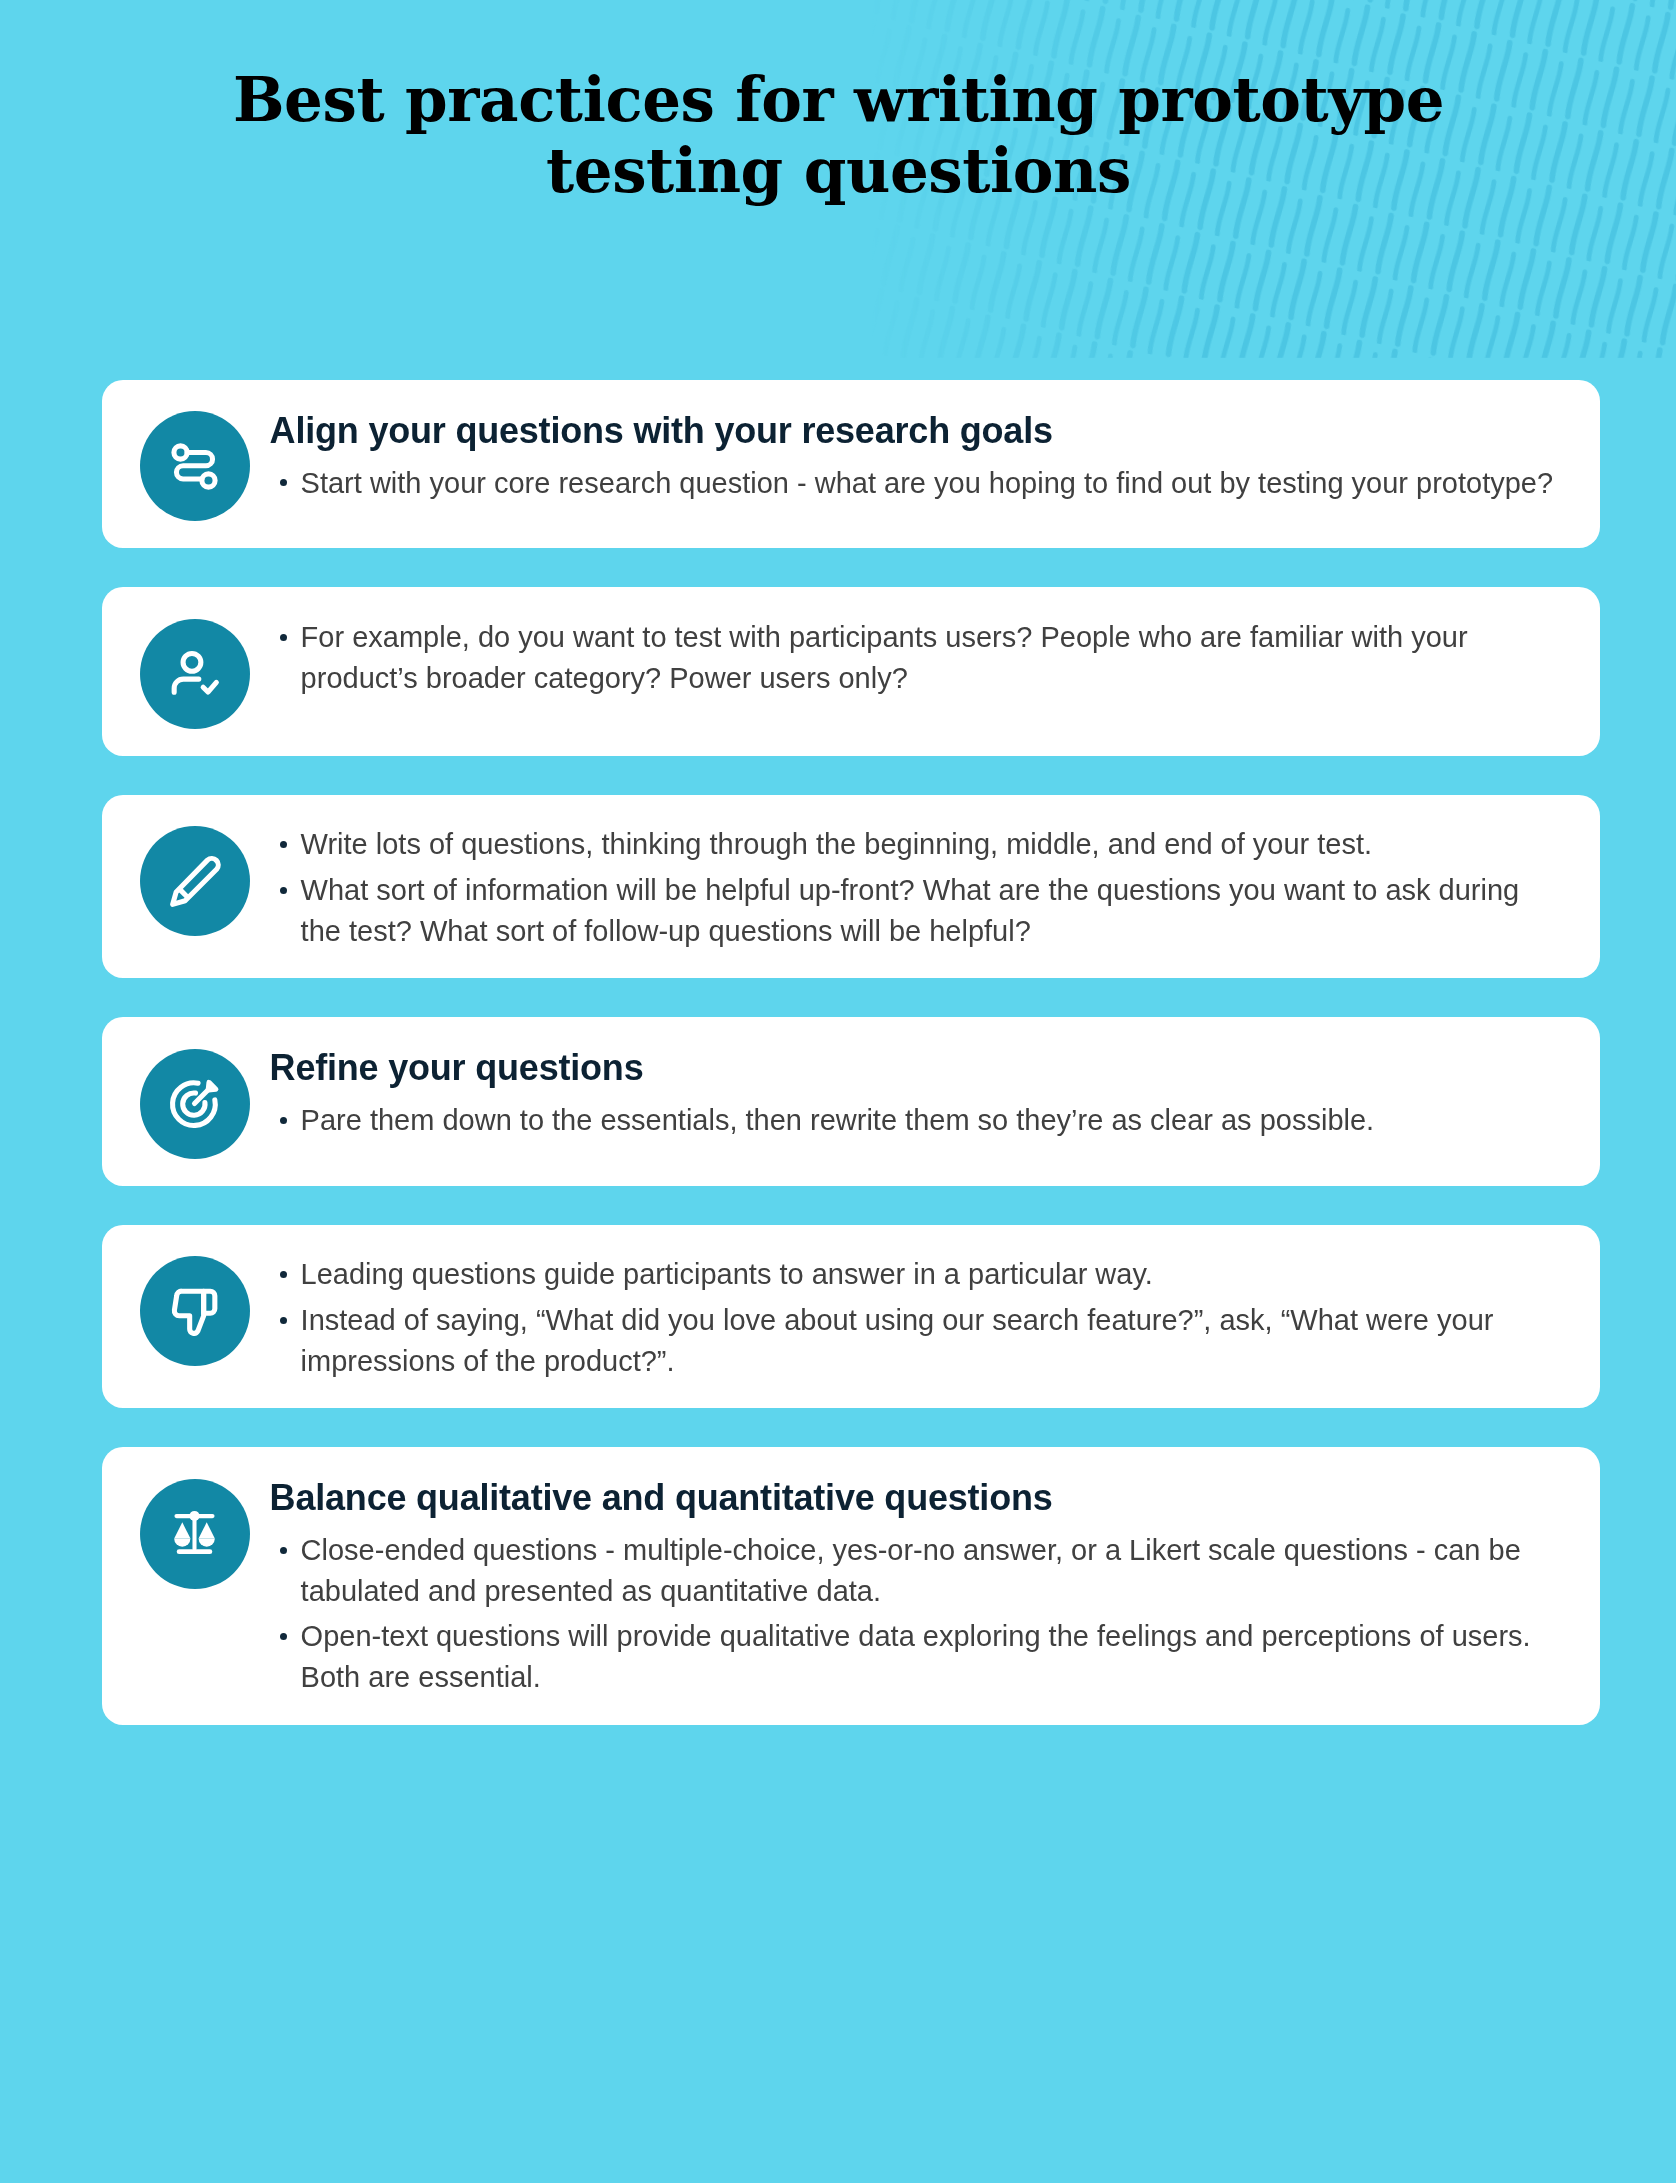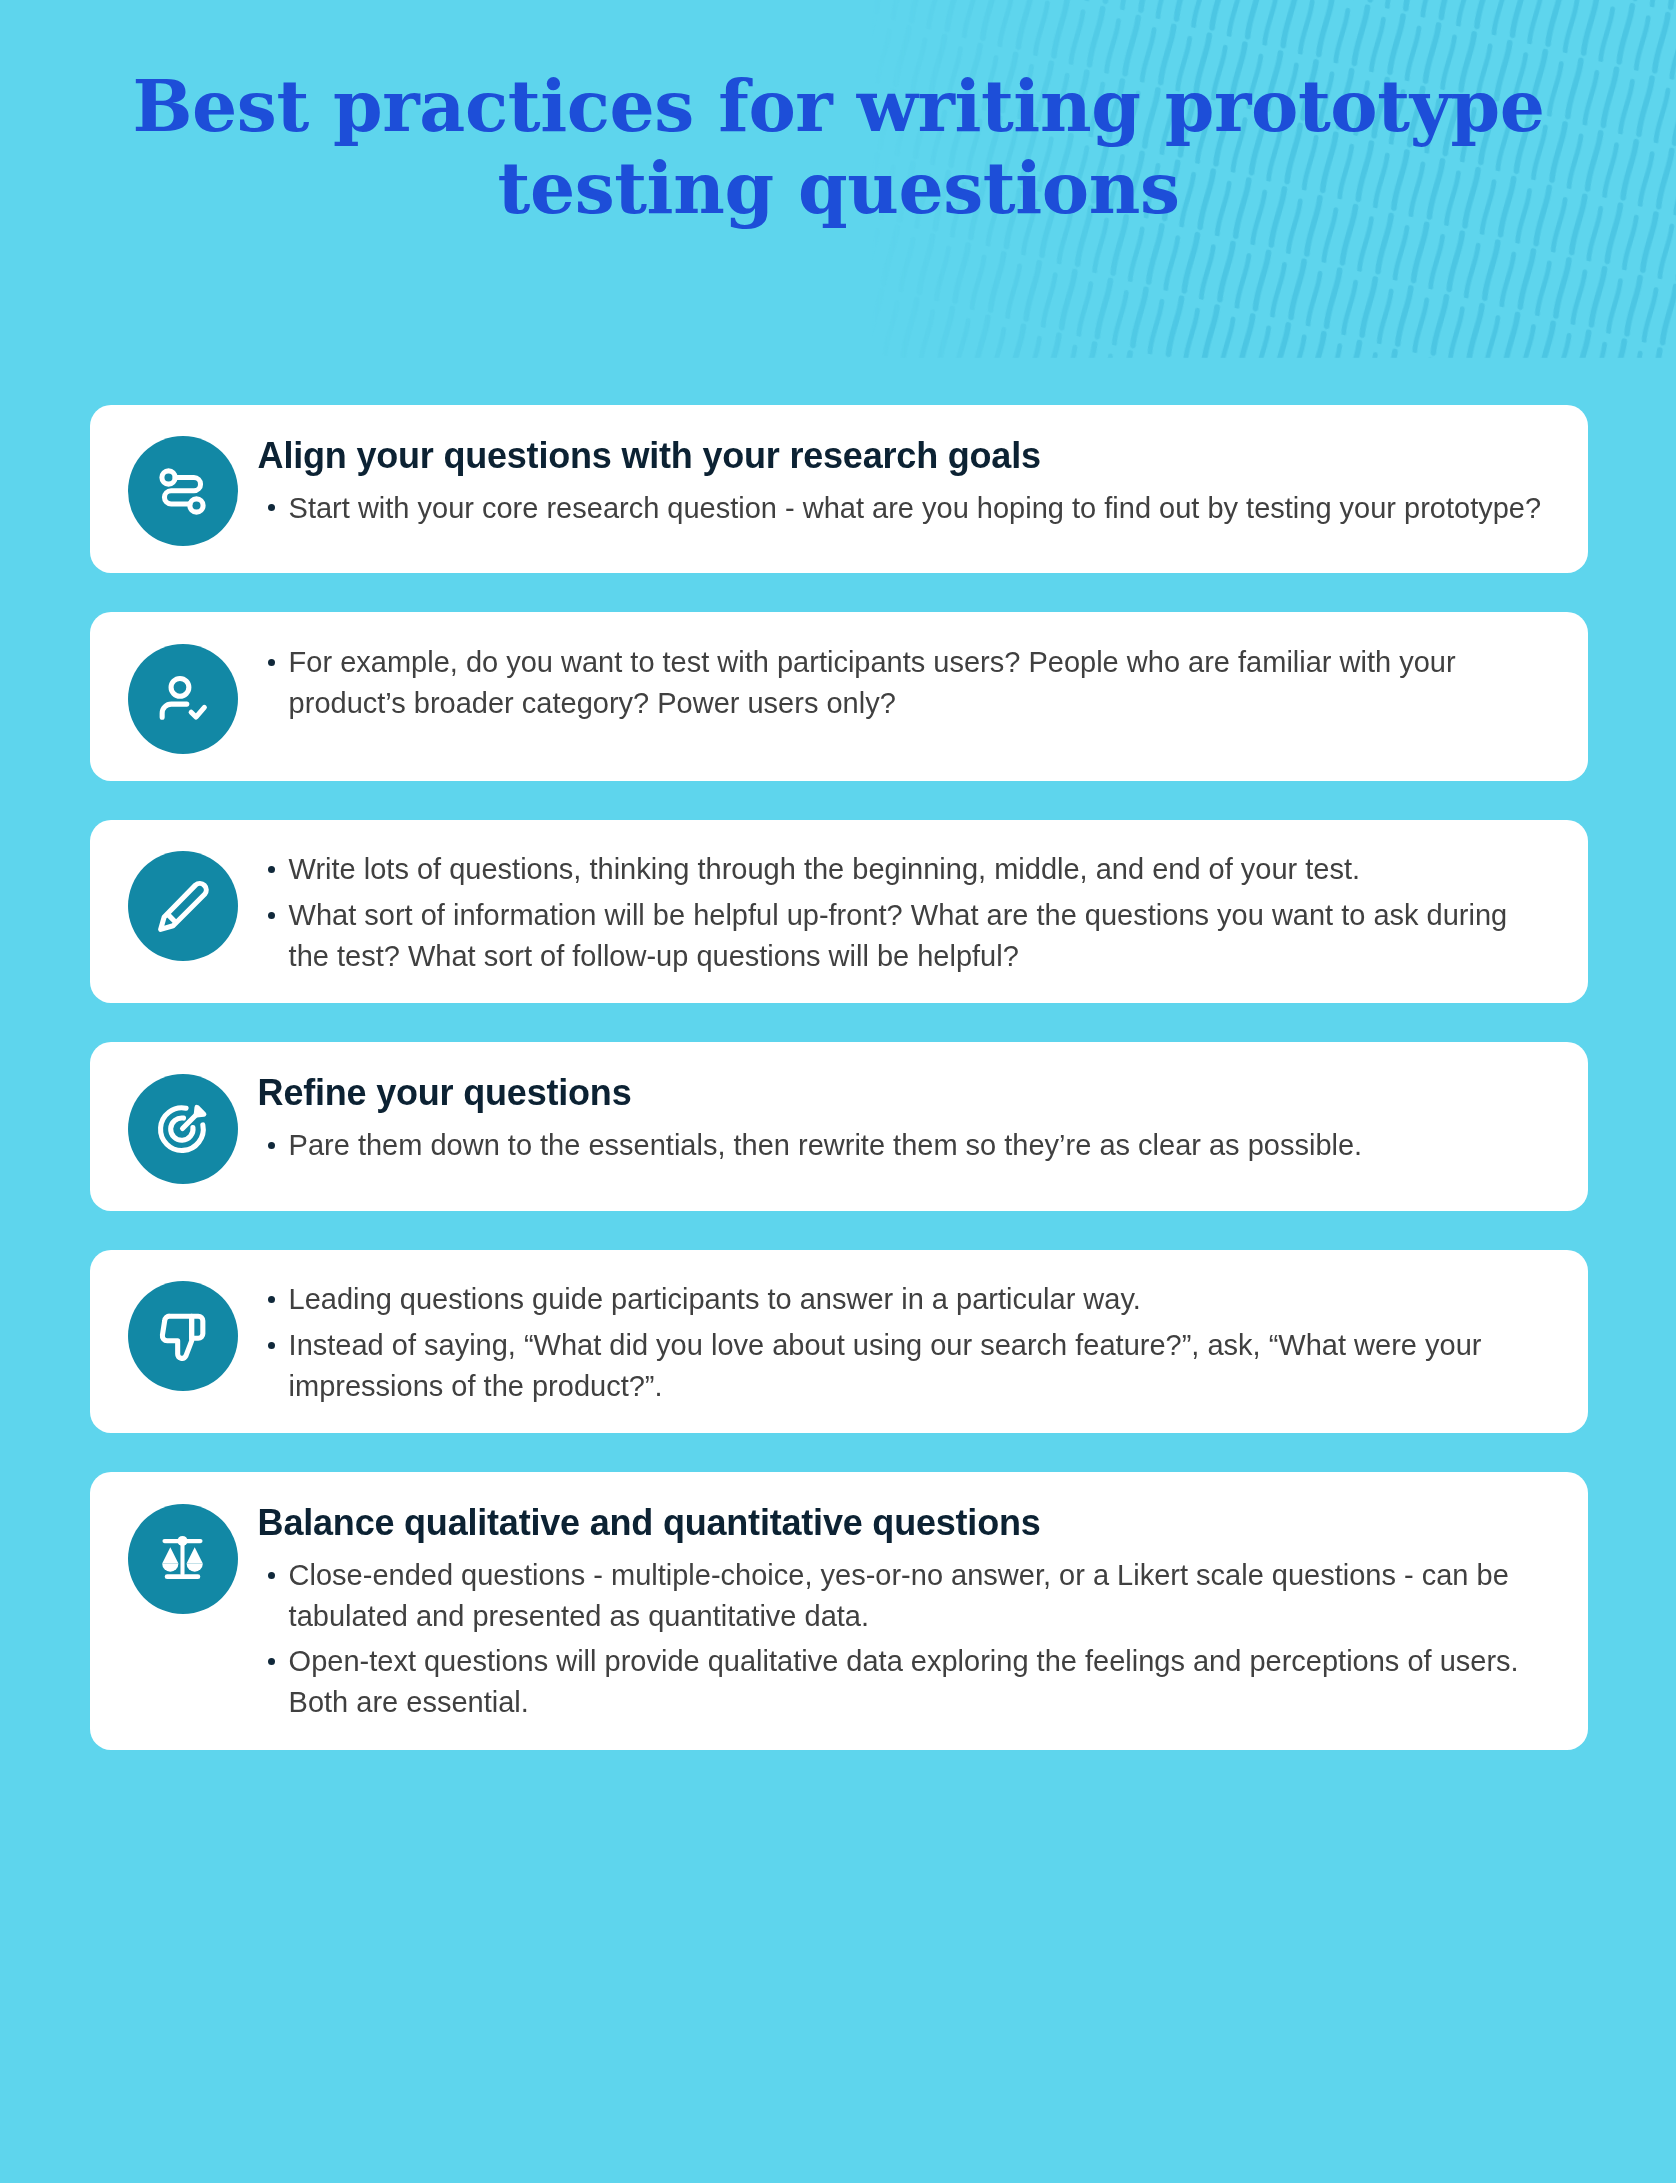--- a/index.html
+++ b/index.html
@@ -29,36 +29,35 @@
   }
 
   
   #header {
     position:absolute;
     top:65px; left:0; right:0;
     text-align:center;
   }
   #header h1 {
     font-family:"DejaVu Serif", "Liberation Serif", serif;
-    font-size:71px;
+    font-size:61px;
     line-height:1.16;
     font-weight:700;
-    color:#1d4ed8;
+    color:#000000;
     letter-spacing:-0.4px;
     max-width:1419px;
     margin:0 auto;
   }
 
   
   #cards {
     position:absolute;
     top:380px;
-    left:90px;
+    left:102px;
     width:1498px;
-    margin-top:25px;
   }
 
   .card {
     position:relative;
     background:#FFFFFF;
     border-radius:21px;
     margin-bottom:39px;
     display:flex;
     align-items:flex-start;
     padding:27px 42px 27px 27px;

